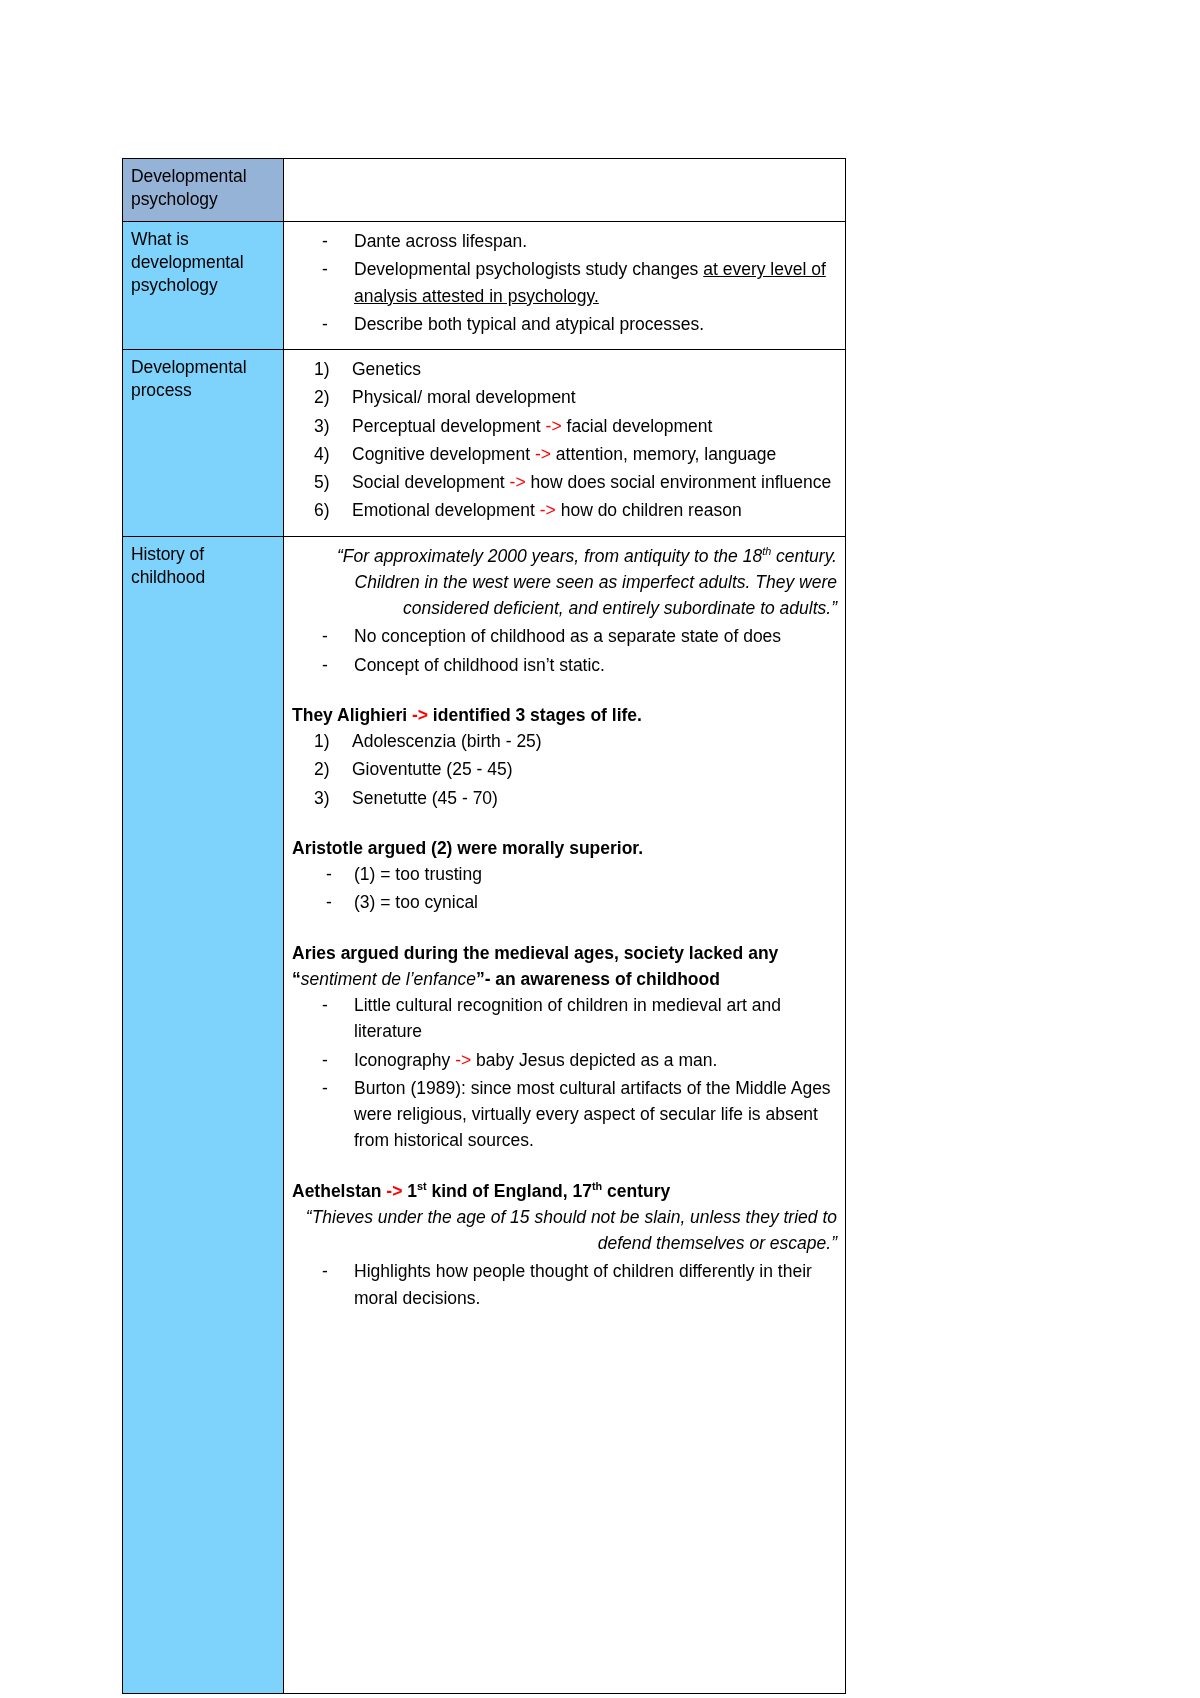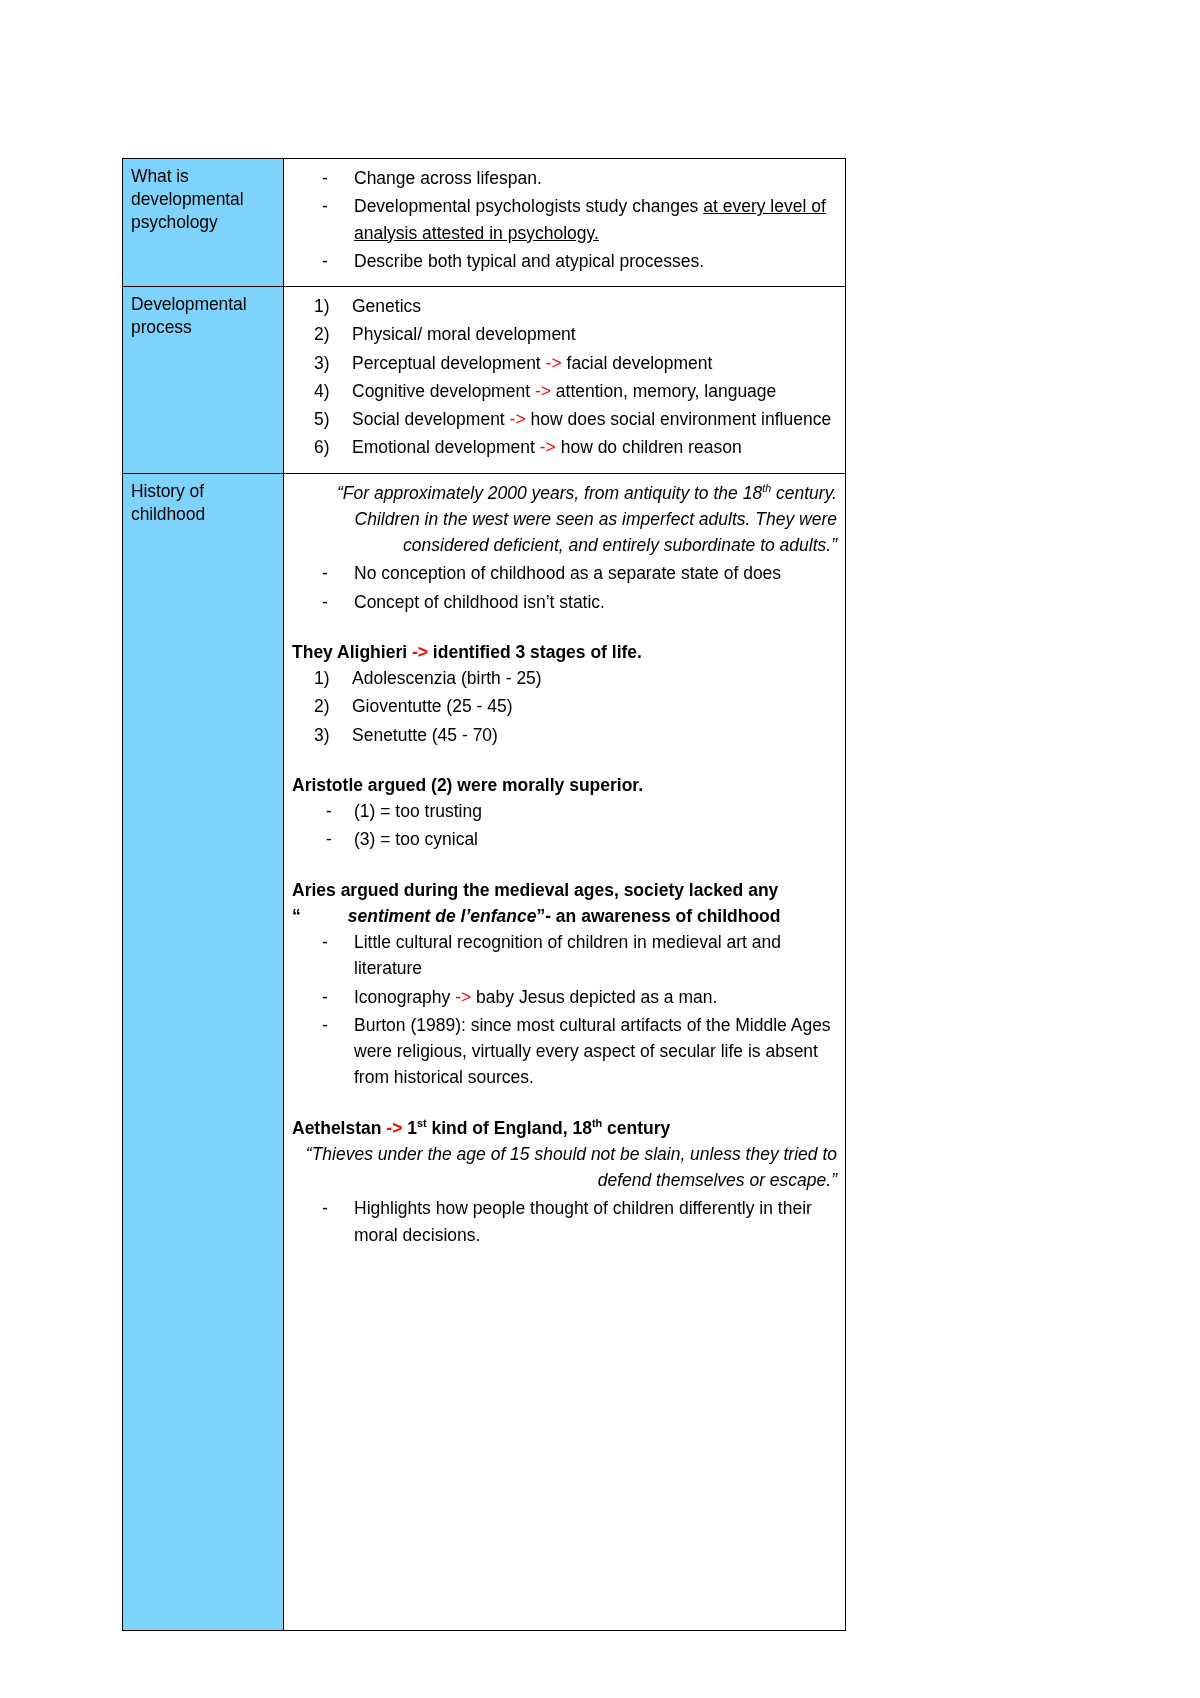--- a/index.html
+++ b/index.html
@@ -78,21 +78,21 @@
   ol.num-list > li .marker {
     position: absolute;
     left: 22px;
     top: 0;
   }
   ul.dash-list.tight > li { padding-left: 62px; }
   ul.dash-list.tight > li .marker { left: 34px; }
 
   .arrow { color: #ff0000; }
   .u { text-decoration: underline; }
-  .bi { font-weight: bold; font-style: italic; margin-left: 47px; }
+  .bi { font-weight: normal; font-style: italic; }
   .quote-block {
     font-style: italic;
     line-height: 1.5;
     margin: 0 0 2px 0;
     text-align: right;
   }
   .head-line {
     font-weight: bold;
     line-height: 1.5;
     margin: 0;
@@ -107,30 +107,38 @@
 
 <div class="page">
 
   <table class="notes-table">
     <colgroup>
       <col class="label-col">
       <col class="body-col">
     </colgroup>
     <tbody>
 
+      <tr>
+        <td class="cell-label header">
+          <span>Developmental psychology</span>
+        </td>
+        <td class="cell-body">
+          <span></span>
+        </td>
+      </tr>
 
       <tr>
         <td class="cell-label">
           <span>What is developmental psychology</span>
         </td>
         <td class="cell-body pad-bottom">
           <ul class="dash-list">
             <li>
               <span class="marker">-</span>
-              <span>Change across lifespan.</span>
+              <span>Dante across lifespan.</span>
             </li>
             <li>
               <span class="marker">-</span>
               <span>Developmental psychologists study changes </span><span class="u">at every level of analysis attested in psychology.</span>
             </li>
             <li>
               <span class="marker">-</span>
               <span>Describe both typical and atypical processes.</span>
             </li>
           </ul>
@@ -238,21 +246,21 @@
               <span>Iconography </span><span class="arrow">-&gt;</span><span> baby Jesus depicted as a man.</span>
             </li>
             <li>
               <span class="marker">-</span>
               <span>Burton (1989): since most cultural artifacts of the Middle Ages were religious, virtually every aspect of secular life is absent from historical sources.</span><span class="arrow"></span><span></span>
             </li>
           </ul>
 
           <div class="spacer"></div>
 
-          <p class="head-line"><span>Aethelstan </span><span class="arrow">-&gt;</span><span> 1</span><sup>st</sup><span> kind of England, 18</span><sup>th</sup><span> century</span></p>
+          <p class="head-line"><span>Aethelstan </span><span class="arrow">-&gt;</span><span> 1</span><sup>st</sup><span> kind of England, 17</span><sup>th</sup><span> century</span></p>
 
           <p class="quote-block">“Thieves under the age of 15 should not be slain, unless they tried to defend themselves or escape.”</p>
 
           <ul class="dash-list">
             <li>
               <span class="marker">-</span>
               <span>Highlights how people thought of children differently in their moral decisions.</span>
             </li>
           </ul>
 

